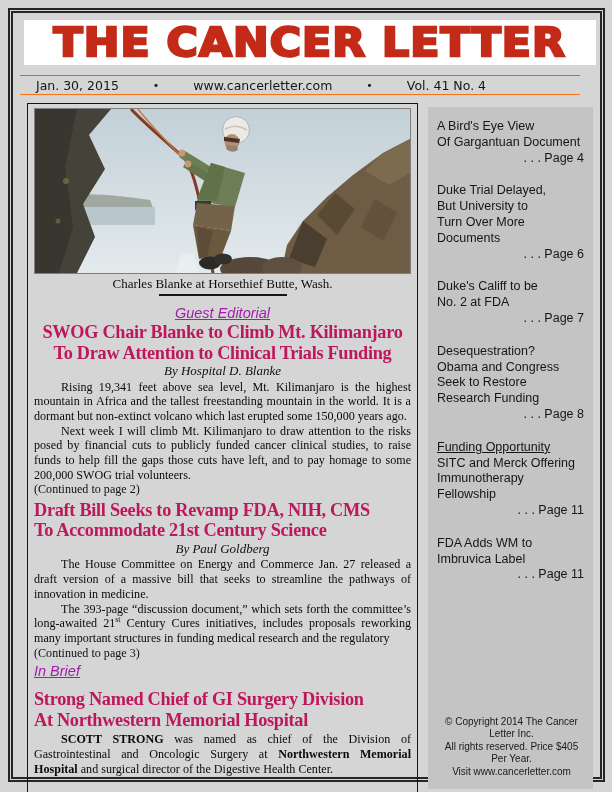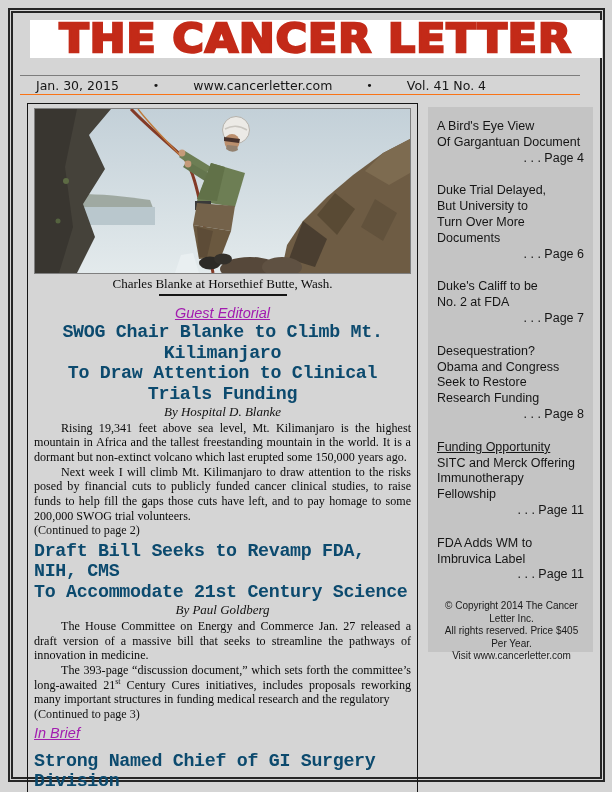--- a/index.html
+++ b/index.html
@@ -10,21 +10,21 @@
     font-family:"Liberation Serif",serif;color:#111;
     -webkit-font-smoothing:antialiased;
   }
   
   .page-frame{
     position:absolute;left:8px;top:8px;right:7px;bottom:10px;
     border:5px double #262626;pointer-events:none;
   }
   
   .masthead{
-    position:absolute;left:30px;top:20px;width:572px;height:38px;
+    position:absolute;left:24px;top:20px;width:572px;height:45px;
     background:#ffffff;display:flex;align-items:center;justify-content:center;overflow:hidden;
   }
   .masthead-title{
     font-family:"DejaVu Sans",sans-serif;font-weight:800;font-size:38px;
     color:#c32a18;-webkit-text-stroke:2.4px #c32a18;letter-spacing:1px;
     transform:scaleX(1.12) scaleY(1.02);transform-origin:center;white-space:nowrap;
   }
   
   .dateline{
     position:absolute;left:20px;top:75px;width:560px;height:20px;
@@ -43,32 +43,32 @@
   .photo-wrap{width:375px;height:164px;border:1px solid #7f7f7f;overflow:hidden;background:#cfd9dd;}
   .photo-wrap svg{display:block;}
   .photo-caption{font-size:13px;line-height:14px;text-align:center;margin-top:3px;color:#0d0d0d;}
   .caption-rule{width:128px;border-top:2px solid #151515;margin:3px auto 3px;}
   .kicker{
     font-family:"Liberation Sans",sans-serif;font-style:italic;font-size:14.5px;line-height:16px;
     text-decoration:underline;text-align:center;margin:9px 0 1px;color:#a21caf;
   }
   .kicker.left{text-align:left;margin-top:2px;}
   .headline{
-    font-family:Liberation Mono, monospace;font-weight:bold;font-size:18.3px;line-height:20.5px;
-    letter-spacing:-0.3px;text-align:center;white-space:pre-line;color:#0c4a6e;margin:10px 0 1px;
+    font-family:Liberation Serif, serif;font-weight:bold;font-size:18.3px;line-height:20.5px;
+    letter-spacing:-0.3px;text-align:center;white-space:pre-line;color:#be185d;margin:10px 0 1px;
   }
   .headline.left{text-align:left;}
   .byline{font-style:italic;font-size:13px;line-height:13.5px;text-align:center;margin:1px 0 2px;}
   .para{font-size:12.1px;line-height:14.7px;text-align:justify;text-indent:27px;color:#0a0a0a;}
   .para b{font-weight:bold;}
   .para sup{font-size:8px;line-height:0;}
   .continued{font-size:12.1px;line-height:13.5px;margin:1px 2px 3px 0;}
   
   .sidebar{
-    position:absolute;left:428px;top:107px;width:165px;height:545px;
+    position:absolute;left:428px;top:107px;width:165px;height:682px;
     background:#c4c4c4;box-sizing:border-box;padding:12px 7px 9px 9px;
     display:flex;flex-direction:column;
     font-family:"Liberation Sans",sans-serif;font-size:12.5px;line-height:15.8px;color:#151515;
   }
   .toc-item{margin-bottom:17px;}
   .toc-label{display:block;text-decoration:underline;}
   .toc-lines{white-space:pre-line;}
   .toc-page{text-align:right;padding-right:2px;}
   .copyright{
     margin-top:auto;text-align:center;font-size:10px;line-height:12.5px;
@@ -164,20 +164,21 @@
   <h1 class="headline left" style="margin-top:2px;">Draft Bill Seeks to Revamp FDA, NIH, CMS
 To Accommodate 21st Century Science</h1>
   <div class="byline">By Paul Goldberg</div>
   <p class="para" style="margin:0;">The House Committee on Energy and Commerce Jan. 27 released a draft version of a massive bill that seeks to streamline the pathways of innovation in medicine.</p>
   <p class="para" style="margin:0;"><span>The 393-page “discussion document,” which sets forth the committee’s long-awaited 21</span><sup>st</sup><span> Century Cures initiatives, includes proposals reworking many important structures in funding medical research and the regulatory</span></p>
   <div class="continued">(Continued to page 3)</div>
 
   <div class="kicker left">In Brief</div>
   <h1 class="headline left">Strong Named Chief of GI Surgery Division
 At Northwestern Memorial Hospital</h1>
+  <p class="para" style="margin:2px 0 0;"><b>SCOTT STRONG</b><span> was named as chief of the Division of Gastrointestinal and Oncologic Surgery at </span><b>Northwestern Memorial Hospital</b><span> and surgical director of the Digestive Health Center.</span></p>
 
 </main>
 
 <aside class="sidebar">
 
   <div class="toc-item">
     <div class="toc-lines">A Bird's Eye View
 Of Gargantuan Document</div>
     <div class="toc-page">. . . Page 4</div>
   </div>

